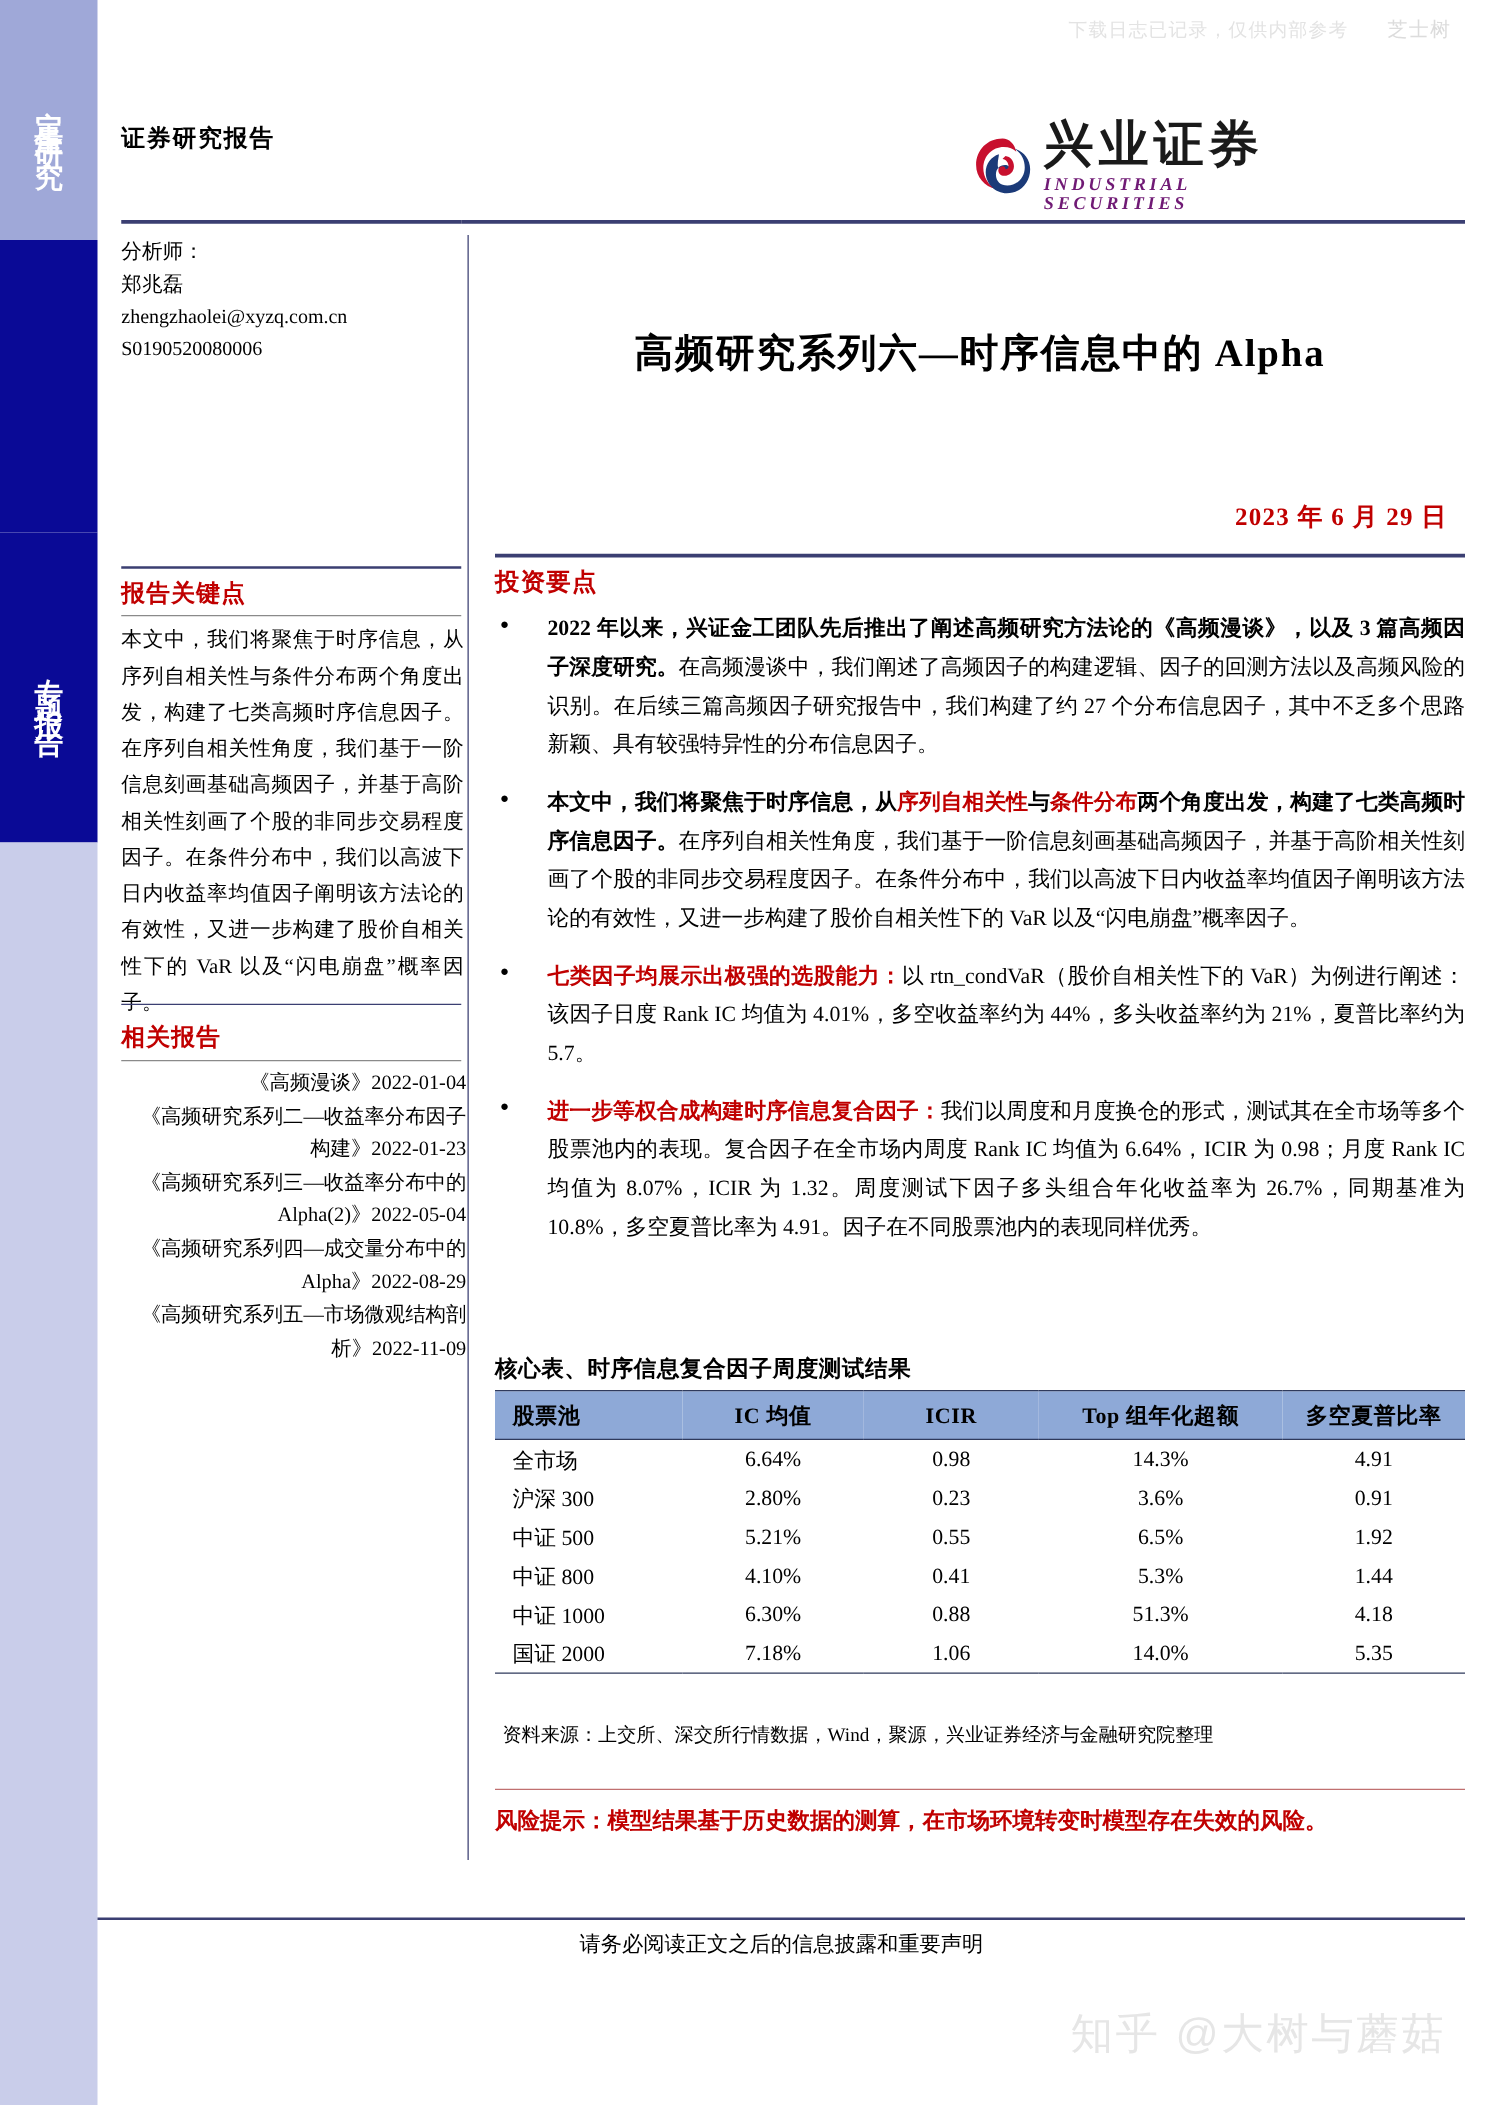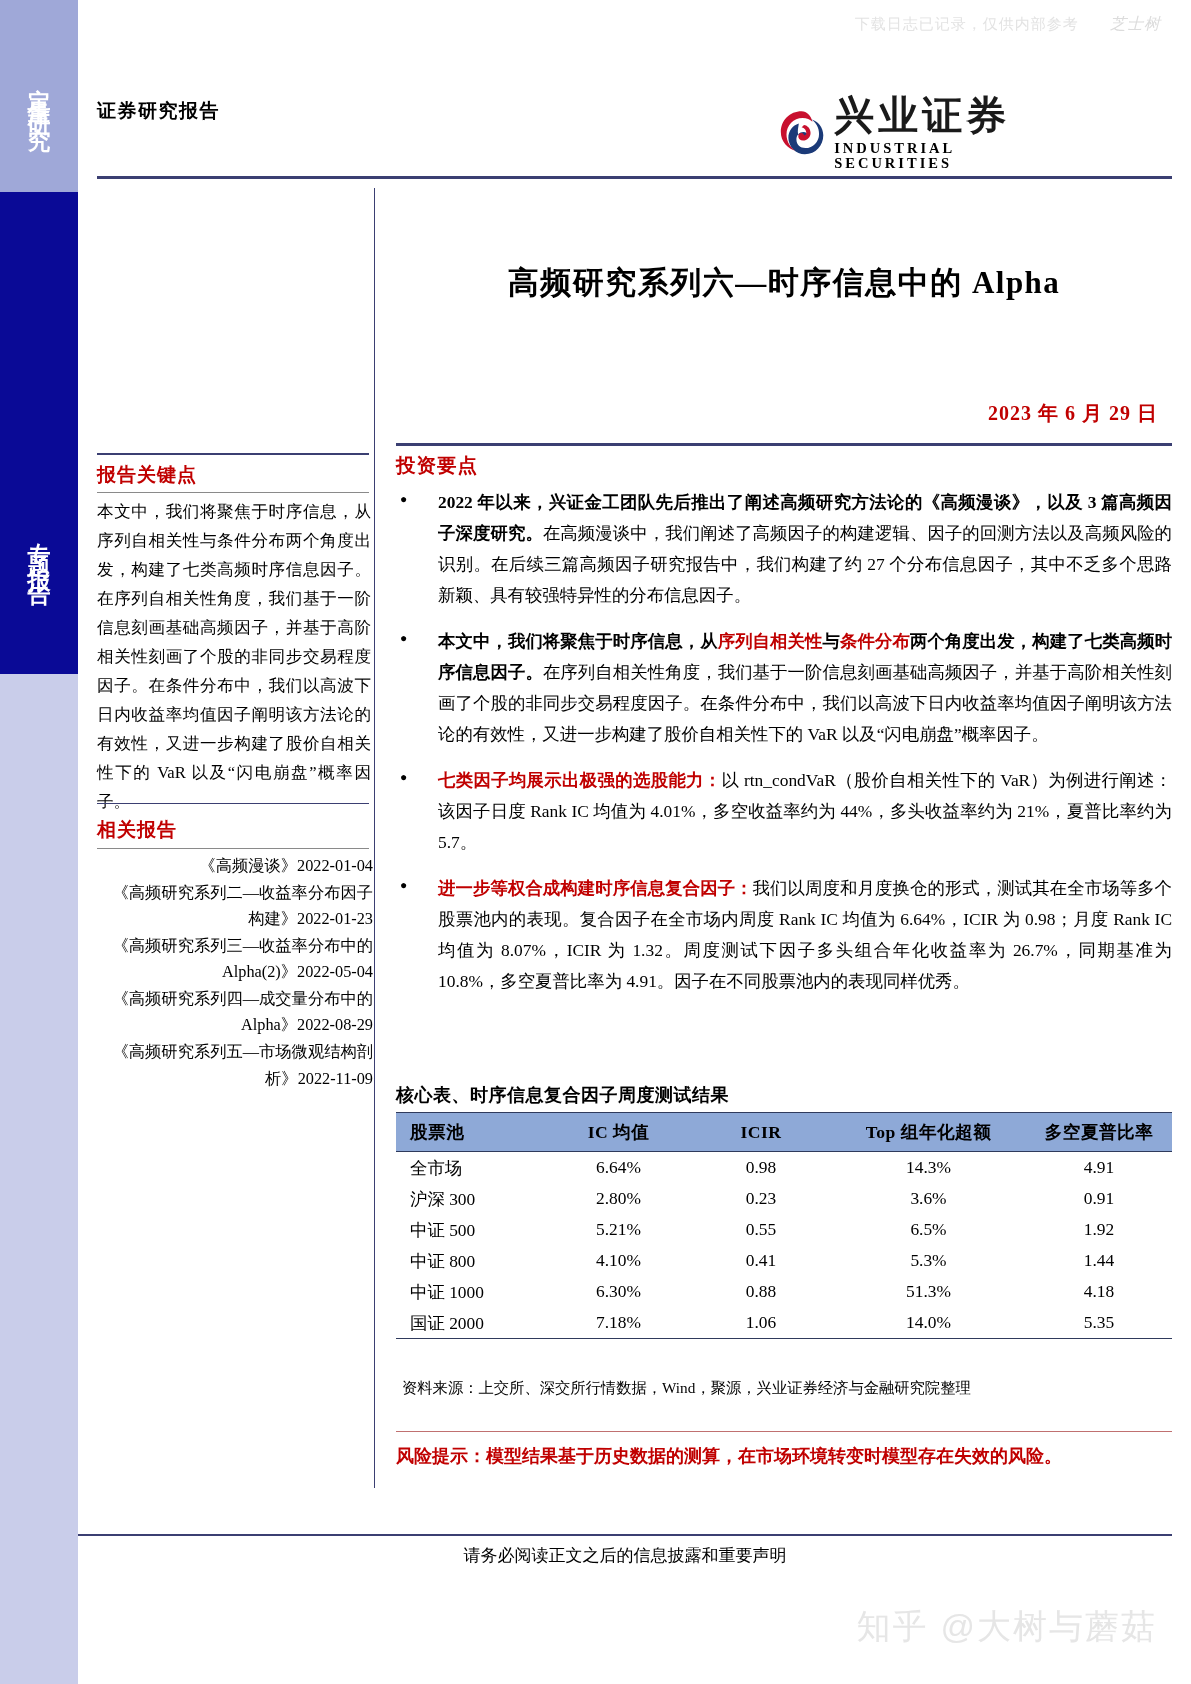--- a/index.html
+++ b/index.html
@@ -16,21 +16,21 @@
   }
 
   
   .wm-top {
     position: absolute; top: 14px; left: 0; width: 1191px;
     text-align: right; padding-right: 30px;
     font-family: "Liberation Sans", sans-serif;
     font-size: 15px; color: #e3e3e3; letter-spacing: 1px;
     white-space: nowrap;
   }
-  .wm-top .wm-brand { color: #dcdcdc; margin-left: 26px; font-size: 16px; font-style: italic; }
+  .wm-top .wm-brand { color: #dcdcdc; margin-left: 26px; font-size: 16px; }
   .wm-bottom {
     position: absolute; bottom: 34px; right: 34px;
     font-family: "Liberation Sans", sans-serif;
     font-size: 34px; color: #e6e6e6; letter-spacing: 2px;
     white-space: nowrap;
   }
   .wm-bottom .zh-logo { margin-right: 12px; }
 
   
   .leftbar {
@@ -76,22 +76,22 @@
     position: absolute; left: 700px; top: 96px;
     display: flex; align-items: center; gap: 9px;
   }
   .logo-mark { width: 54px; height: 54px; }
   .logo-text { display: flex; flex-direction: column; line-height: 1; }
   .logo-cn {
     font-size: 40px; font-weight: 700; color: #1a1a1a;
     letter-spacing: 4px; font-family: "Liberation Serif", serif;
   }
   .logo-en {
-    font-size: 14.5px; color: #000000; letter-spacing: 3.0px;
-    margin-top: 5px; font-family: "Liberation Serif", serif; font-weight: 700;
+    font-size: 14.5px; color: #701a75; letter-spacing: 3.0px;
+    margin-top: 5px; font-family: "Liberation Serif", serif; font-weight: 700; font-style: italic;
   }
 
   
   .rule-hdr-left {
     position: absolute; left: 19px; top: 176px; width: 272px;
     border-top: 3px solid #3b3f72;
   }
   .rule-hdr-right {
     position: absolute; left: 291px; top: 176px; width: 803px;
     border-top: 3px solid #3b3f72;
@@ -270,20 +270,26 @@
     </svg>
     <span class="logo-text">
       <span class="logo-cn">兴业证券</span>
       <span class="logo-en">INDUSTRIAL SECURITIES</span>
     </span>
   </div>
 
   <div class="rule-hdr-left"></div>
   <div class="rule-hdr-right"></div>
 
+  <div class="analyst">
+    <div>分析师：</div>
+    <div class="an-name">郑兆磊</div>
+    <div class="an-mail">zhengzhaolei@xyzq.com.cn</div>
+    <div class="an-mail">S0190520080006</div>
+  </div>
 
   <div class="col-div"></div>
 
   <div class="side-rule" style="top:453px;"></div>
   <div class="side-title" style="top:462px;">报告关键点</div>
   <div class="side-thinrule" style="top:492px;"></div>
   <div class="side-body" style="top:497px;">本文中，我们将聚焦于时序信息，从序列自相关性与条件分布两个角度出发，构建了七类高频时序信息因子。在序列自相关性角度，我们基于一阶信息刻画基础高频因子，并基于高阶相关性刻画了个股的非同步交易程度因子。在条件分布中，我们以高波下日内收益率均值因子阐明该方法论的有效性，又进一步构建了股价自相关性下的 VaR 以及“闪电崩盘”概率因子。</div>
 
   <div class="side-rule" style="top:803px; border-top-width:1.5px;"></div>
   <div class="side-title" style="top:817px;">相关报告</div>

